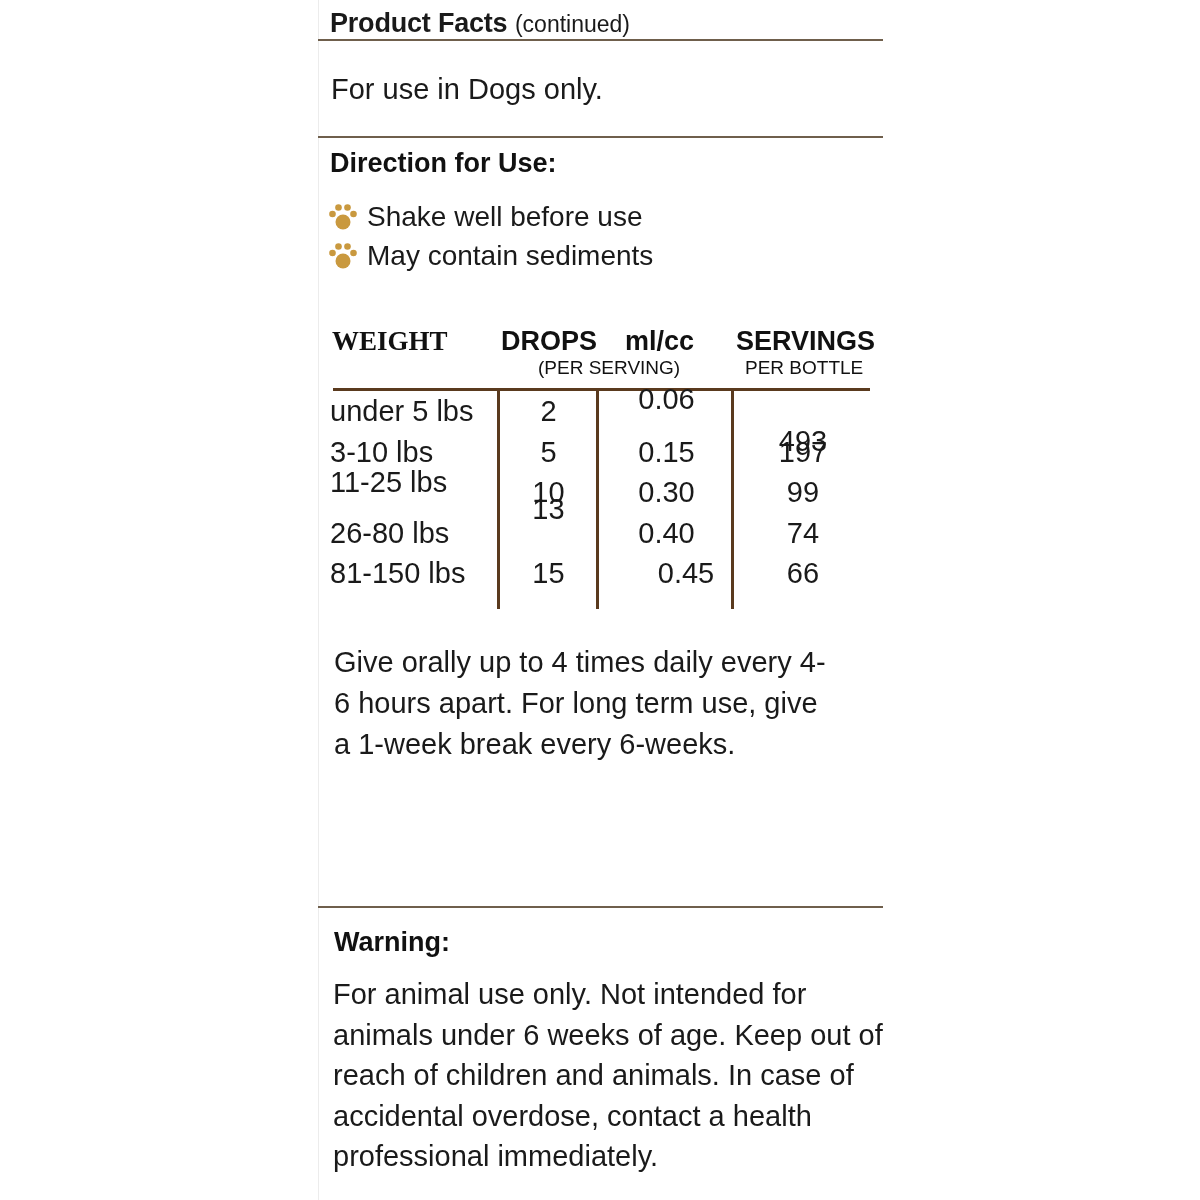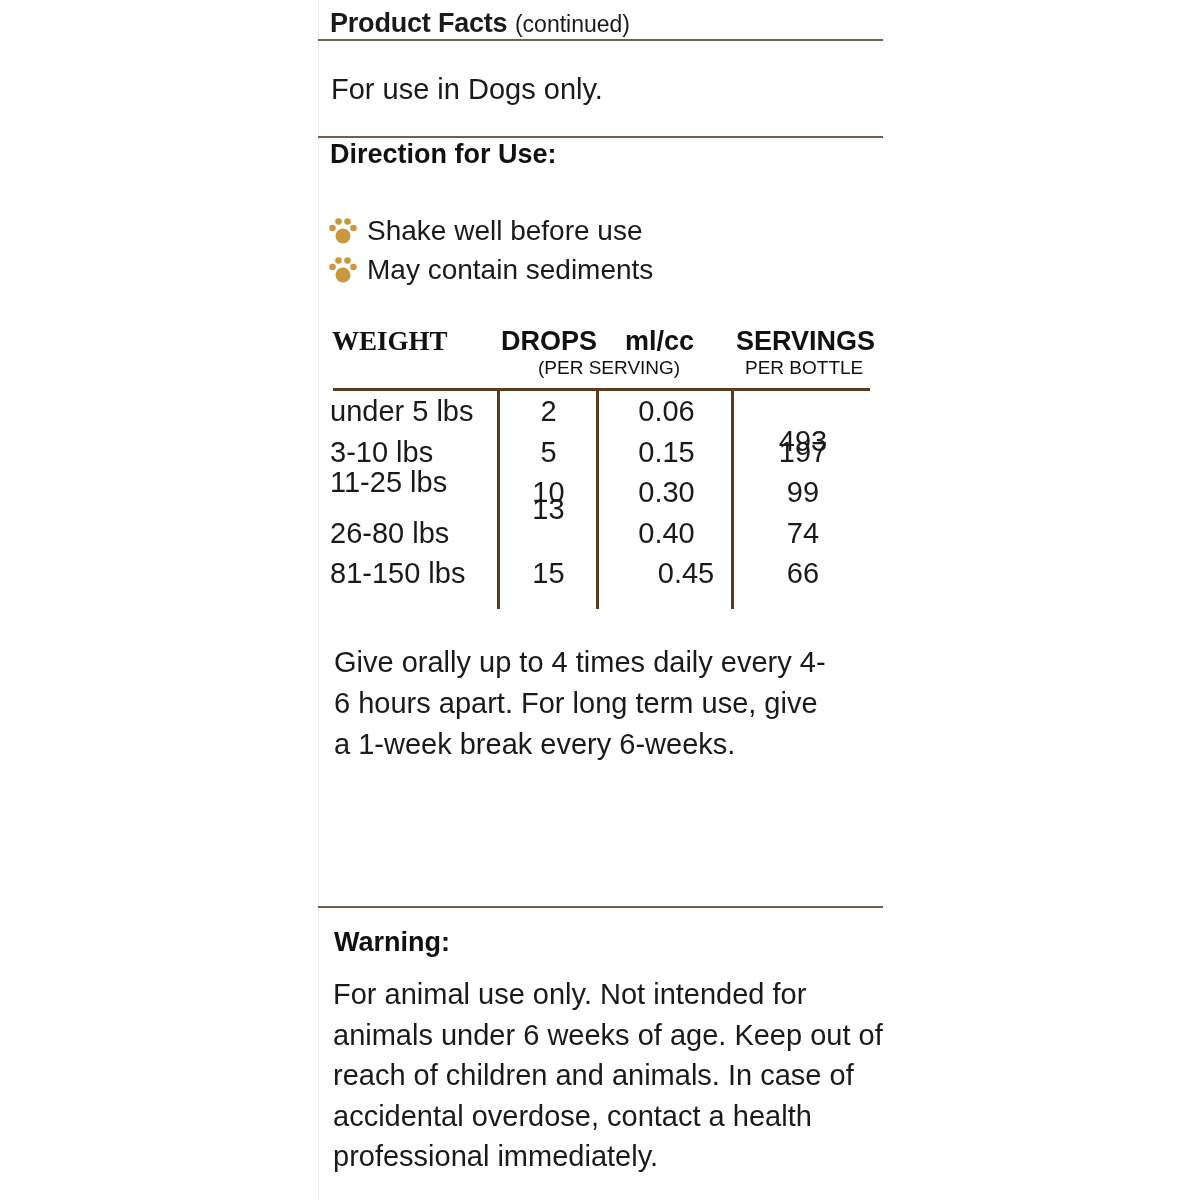--- a/index.html
+++ b/index.html
@@ -11,21 +11,21 @@
 
     .divider { position: absolute; left: 318px; width: 565px; height: 2px; background: #6f5f4c; }
 
     .title { left: 330px; top: 6px; font-size: 27px; line-height: 34px; }
     .title b { font-weight: bold; letter-spacing: -0.2px; }
     .title .sub { font-size: 23px; font-weight: normal; }
 
     .body-lg { font-size: 29px; line-height: 34px; color: #1a1a1a; }
     .heading { font-size: 27px; font-weight: bold; line-height: 34px; color: #111; }
 
-    .bullet { display: flex; align-items: center; left: 327px; font-size: 28px; line-height: 34px; margin-top: 14px; }
+    .bullet { display: flex; align-items: center; left: 327px; font-size: 28px; line-height: 34px; }
     .paw { width: 32px; height: 32px; margin-right: 8px; flex: 0 0 auto; }
 
     .th { font-size: 27px; font-weight: bold; line-height: 30px; color: #111; }
     .th-sub { font-size: 19px; line-height: 22px; color: #111; }
 
     .tline-h { position: absolute; left: 333px; top: 388px; width: 537px; height: 3px; background: #5a3a1e; }
     .tline-v { position: absolute; top: 390px; width: 3px; height: 219px; background: #5a3a1e; }
 
     .cell { position: absolute; font-size: 29px; line-height: 34px; color: #1a1a1a; white-space: nowrap; }
     .c-weight { left: 330px; }
@@ -43,21 +43,21 @@
 
 <div class="abs title">
   <b>Product Facts</b>
   <span class="sub">(continued)</span>
 </div>
 <div class="divider" style="top:39px;"></div>
 
 <div class="abs body-lg" style="left:331px; top:72px;">For use in Dogs only.</div>
 <div class="divider" style="top:136px;"></div>
 
-<div class="abs heading" style="left:330px; top:137px;text-align:center;">Direction for Use:</div>
+<div class="abs heading" style="left:330px; top:146px;text-align:center;">Direction for Use:</div>
 
 <div class="abs bullet" style="top:200px;">
   <svg class="paw" viewBox="0 0 32 32">
     <circle cx="16" cy="21" r="7.5" fill="#c9993f"></circle>
     <circle cx="5.5" cy="13" r="3.3" fill="#c9993f"></circle>
     <circle cx="11.5" cy="6.5" r="3.3" fill="#c9993f"></circle>
     <circle cx="20.5" cy="6.5" r="3.3" fill="#c9993f"></circle>
     <circle cx="26.5" cy="13" r="3.3" fill="#c9993f"></circle>
   </svg>
   <span>Shake well before use</span>
@@ -82,21 +82,21 @@
   <div class="abs th-sub" style="left:745px; top:357px;">PER BOTTLE</div>
 
   <div class="tline-h"></div>
   <div class="tline-v" style="left:497px;"></div>
   <div class="tline-v" style="left:596px;"></div>
   <div class="tline-v" style="left:731px;"></div>
 
   <div>
     <div class="cell c-weight" style="top:394px;">under 5 lbs</div>
     <div class="cell c-drops" style="top:394px;">2</div>
-    <div class="cell c-ml" style="top:394px;">0.06</div>
+    <div class="cell c-ml" style="top:382px;">0.06</div>
     <div class="cell c-serv" style="top:377px;margin-top:47px;">493</div>
   </div>
   <div>
     <div class="cell c-weight" style="top:435px;">3-10 lbs</div>
     <div class="cell c-drops" style="top:435px;">5</div>
     <div class="cell c-ml" style="top:435px;">0.15</div>
     <div class="cell c-serv" style="top:435px;">197</div>
   </div>
   <div>
     <div class="cell c-weight" style="top:465px;text-align:center;">11-25 lbs</div>

